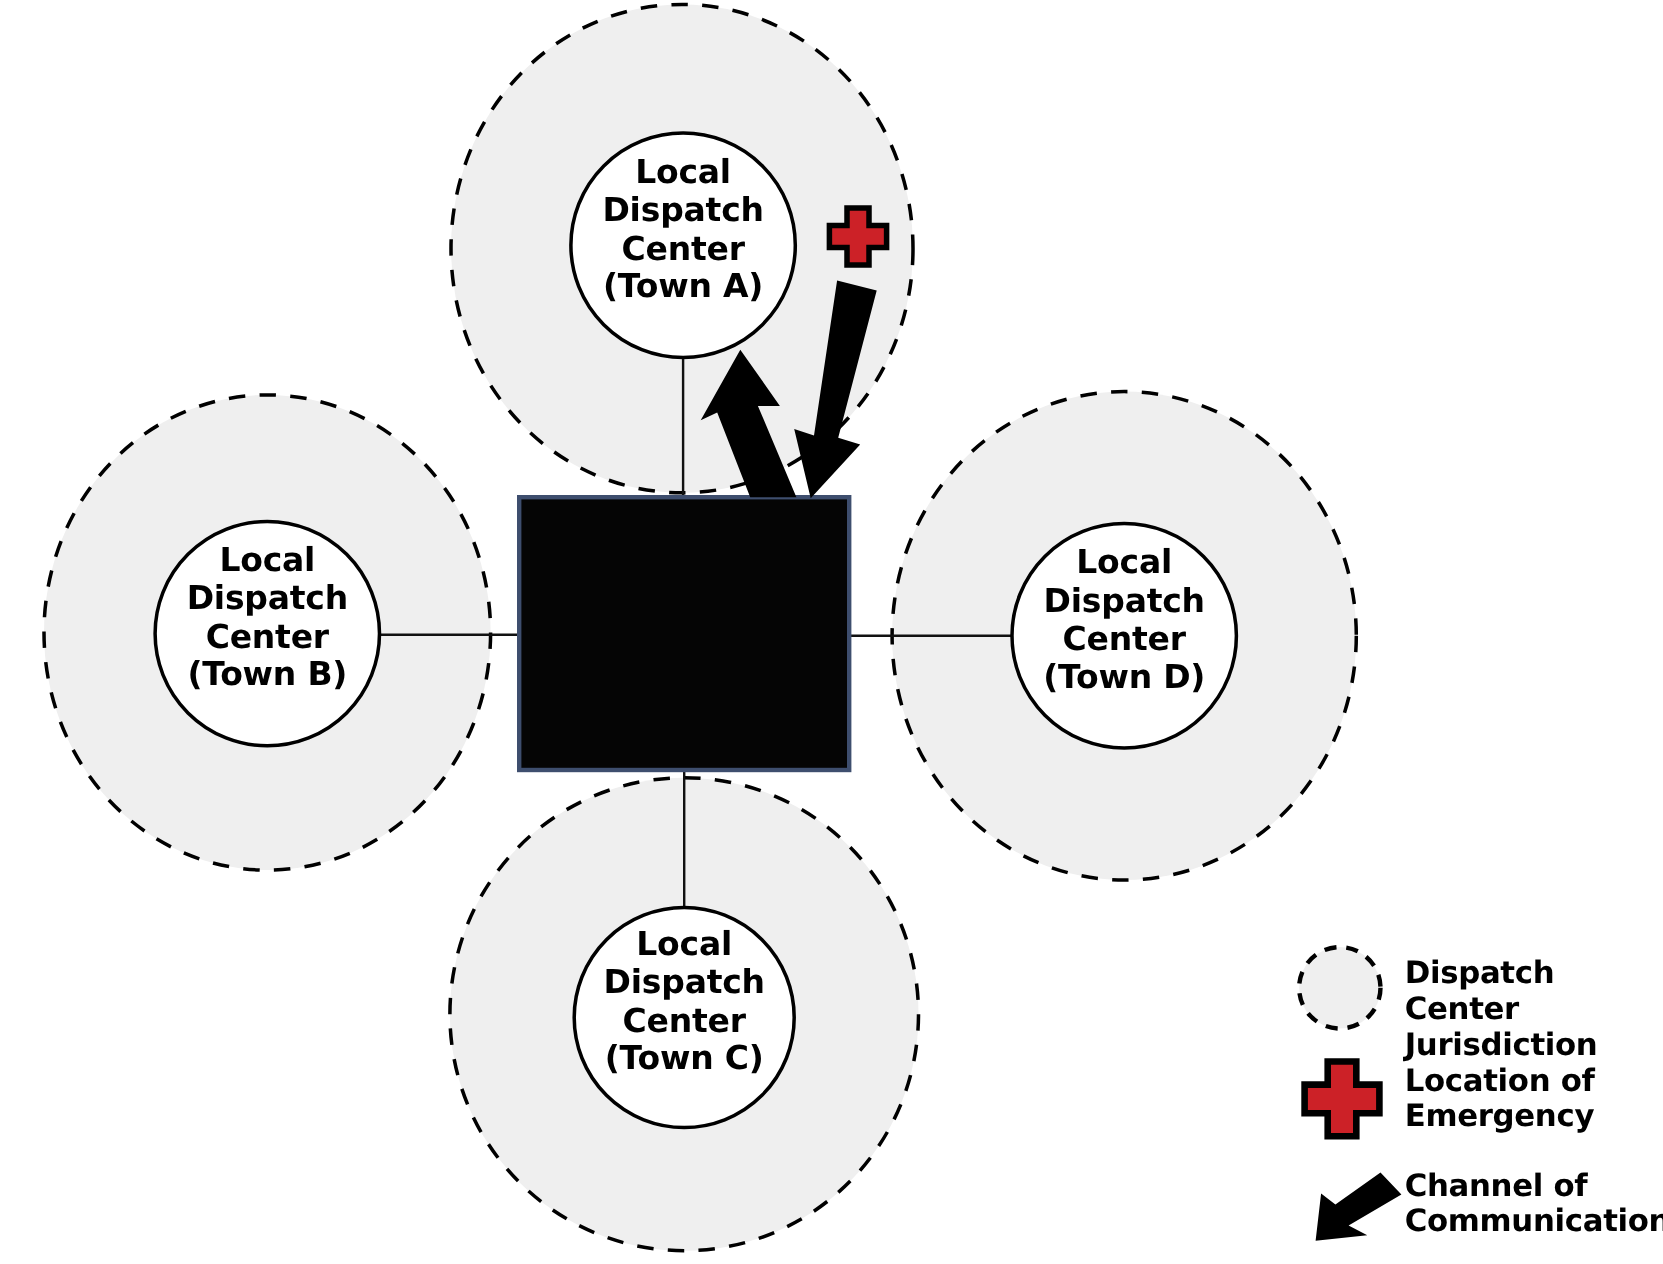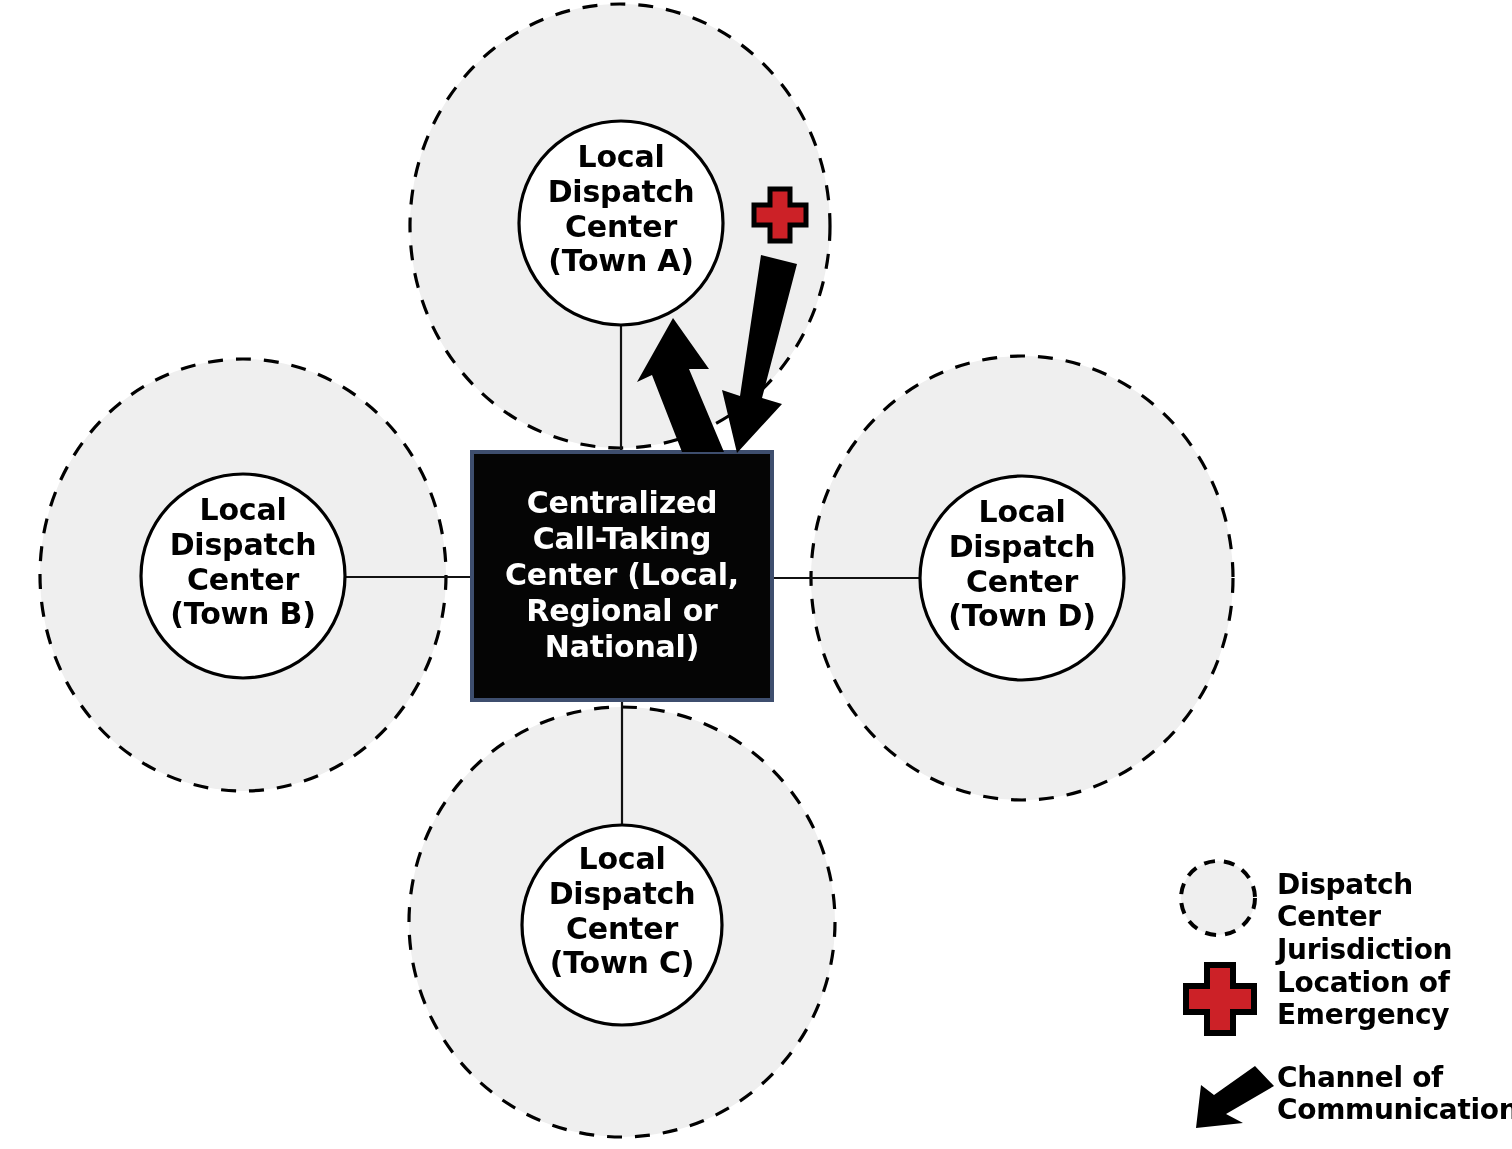--- a/index.html
+++ b/index.html
@@ -153,25 +153,20 @@
   <div class="node-text circ-label" style="left:512px; top:842px; width:220px;">Local
 Dispatch
 Center
 (Town C)</div>
 
   <div class="node-text circ-label" style="left:912px; top:495px; width:220px;">Local
 Dispatch
 Center
 (Town D)</div>
 
-  <div class="box-label" style="left:474px; top:485px; width:296px;">Centralized
-Call-Taking
-Center (Local,
-Regional or
-National)</div>
 
   <div class="legend-label" style="left:1277px; top:869px; width:240px;">Dispatch Center
 Jurisdiction</div>
 
   <div class="legend-label" style="left:1277px; top:967px; width:240px;">Location of
 Emergency</div>
 
   <div class="legend-label" style="left:1277px; top:1062px; width:250px;">Channel of
 Communication</div>
 

